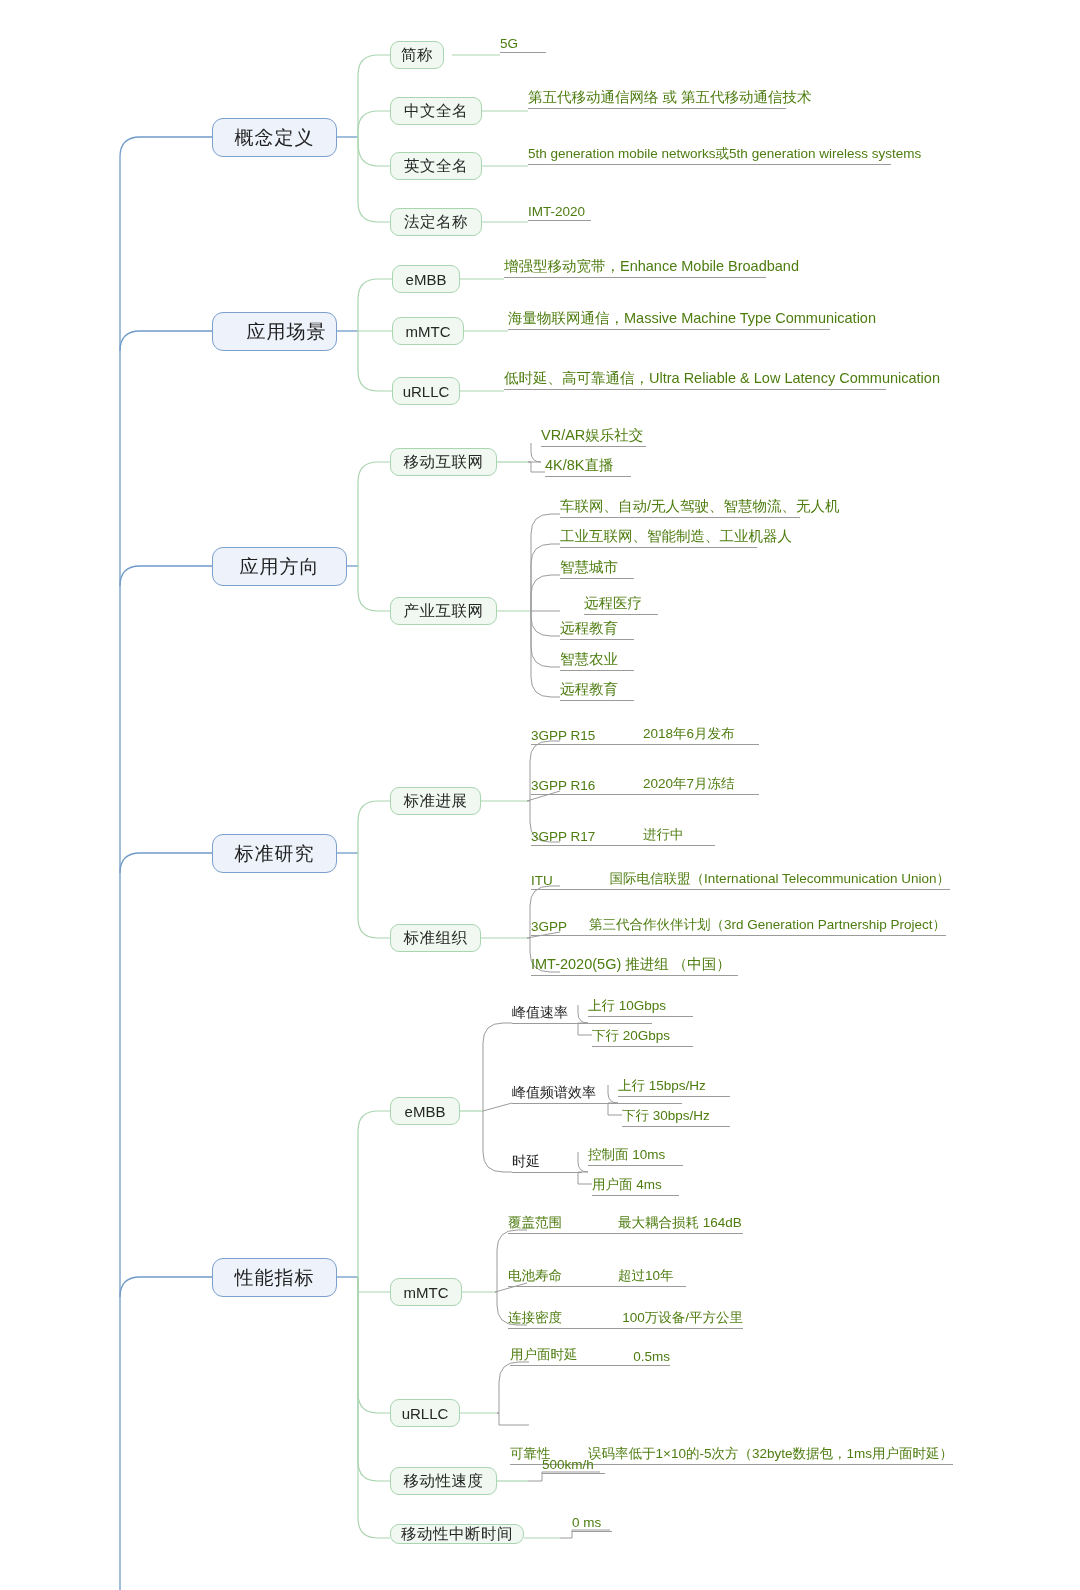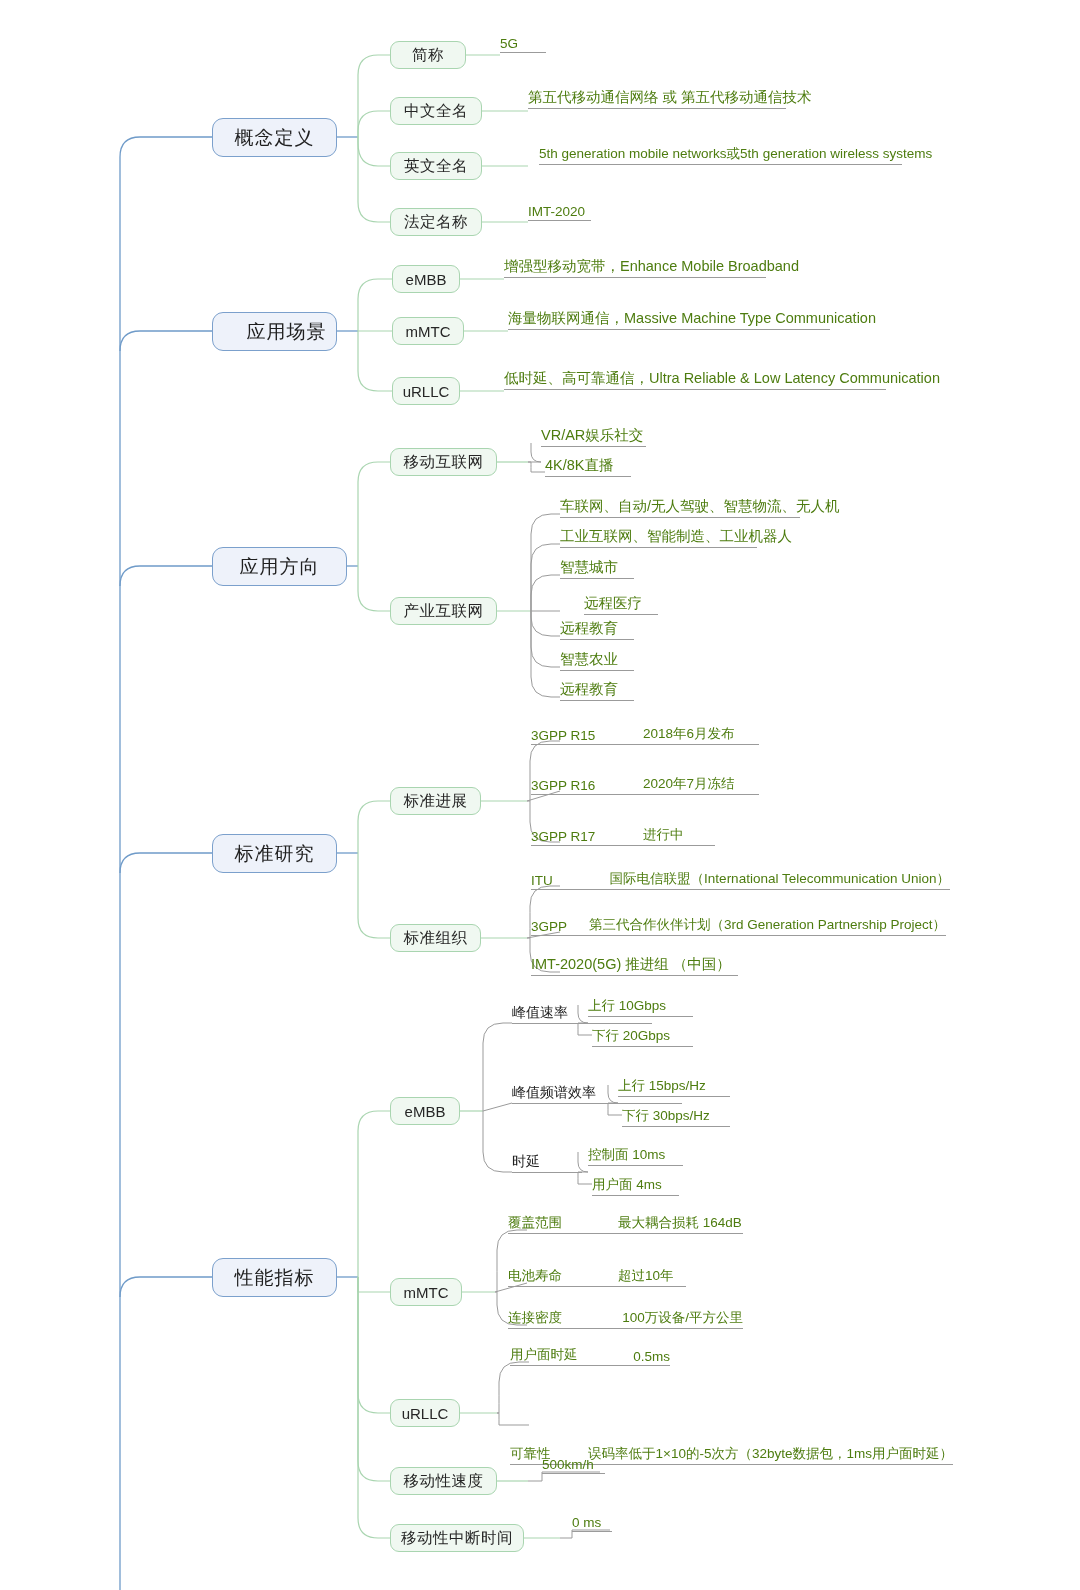--- a/index.html
+++ b/index.html
@@ -201,38 +201,38 @@
   <div class="node main" style="left:212px;top:547px;width:135px;height:39px;">
     <span>应用方向</span>
   </div>
   <div class="node main" style="left:212px;top:834px;width:125px;height:39px;">
     <span>标准研究</span>
   </div>
   <div class="node main" style="left:212px;top:1258px;width:125px;height:39px;">
     <span>性能指标</span>
   </div>
 
-  <div class="node sub cjk" style="left:390px;top:41px;width:76px;height:28px;">
+  <div class="node sub cjk" style="left:390px;top:41px;width:54px;height:28px;">
     <span>简称</span>
   </div>
   <div class="leaf" style="left:500px;top:31px;width:46px;">
     <span class="k">5G</span>
   </div>
 
   <div class="node sub cjk" style="left:390px;top:97px;width:92px;height:28px;">
     <span>中文全名</span>
   </div>
   <div class="leaf cjkbig" style="left:528px;top:87px;width:258px;">
     <span class="k">第五代移动通信网络 或 第五代移动通信技术</span>
   </div>
 
   <div class="node sub cjk" style="left:390px;top:152px;width:92px;height:28px;">
     <span>英文全名</span>
   </div>
-  <div class="leaf" style="left:528px;top:143px;width:363px;margin-left:11px;">
+  <div class="leaf" style="left:528px;top:143px;width:363px;">
     <span class="k">5th generation mobile networks或5th generation wireless systems</span>
   </div>
 
   <div class="node sub cjk" style="left:390px;top:208px;width:92px;height:28px;">
     <span>法定名称</span>
   </div>
   <div class="leaf" style="left:528px;top:199px;width:63px;">
     <span class="k">IMT-2020</span>
   </div>
 
@@ -385,20 +385,20 @@
     <span class="v cjkbig">误码率低于1×10的-5次方（32byte数据包，1ms用户面时延）</span>
   </div>
 
   <div class="node sub cjk" style="left:390px;top:1467px;width:107px;height:28px;">
     <span>移动性速度</span>
   </div>
   <div class="leaf" style="left:542px;top:1452px;width:63px;">
     <span class="k">500km/h</span>
   </div>
 
-  <div class="node sub cjk" style="left:390px;top:1524px;width:134px;height:28px;">
+  <div class="node sub cjk" style="left:390px;top:1524px;width:134px;height:20px;">
     <span>移动性中断时间</span>
   </div>
   <div class="leaf" style="left:572px;top:1510px;width:40px;">
     <span class="k">0 ms</span>
   </div>
 
 </div>
 
 </body></html>

